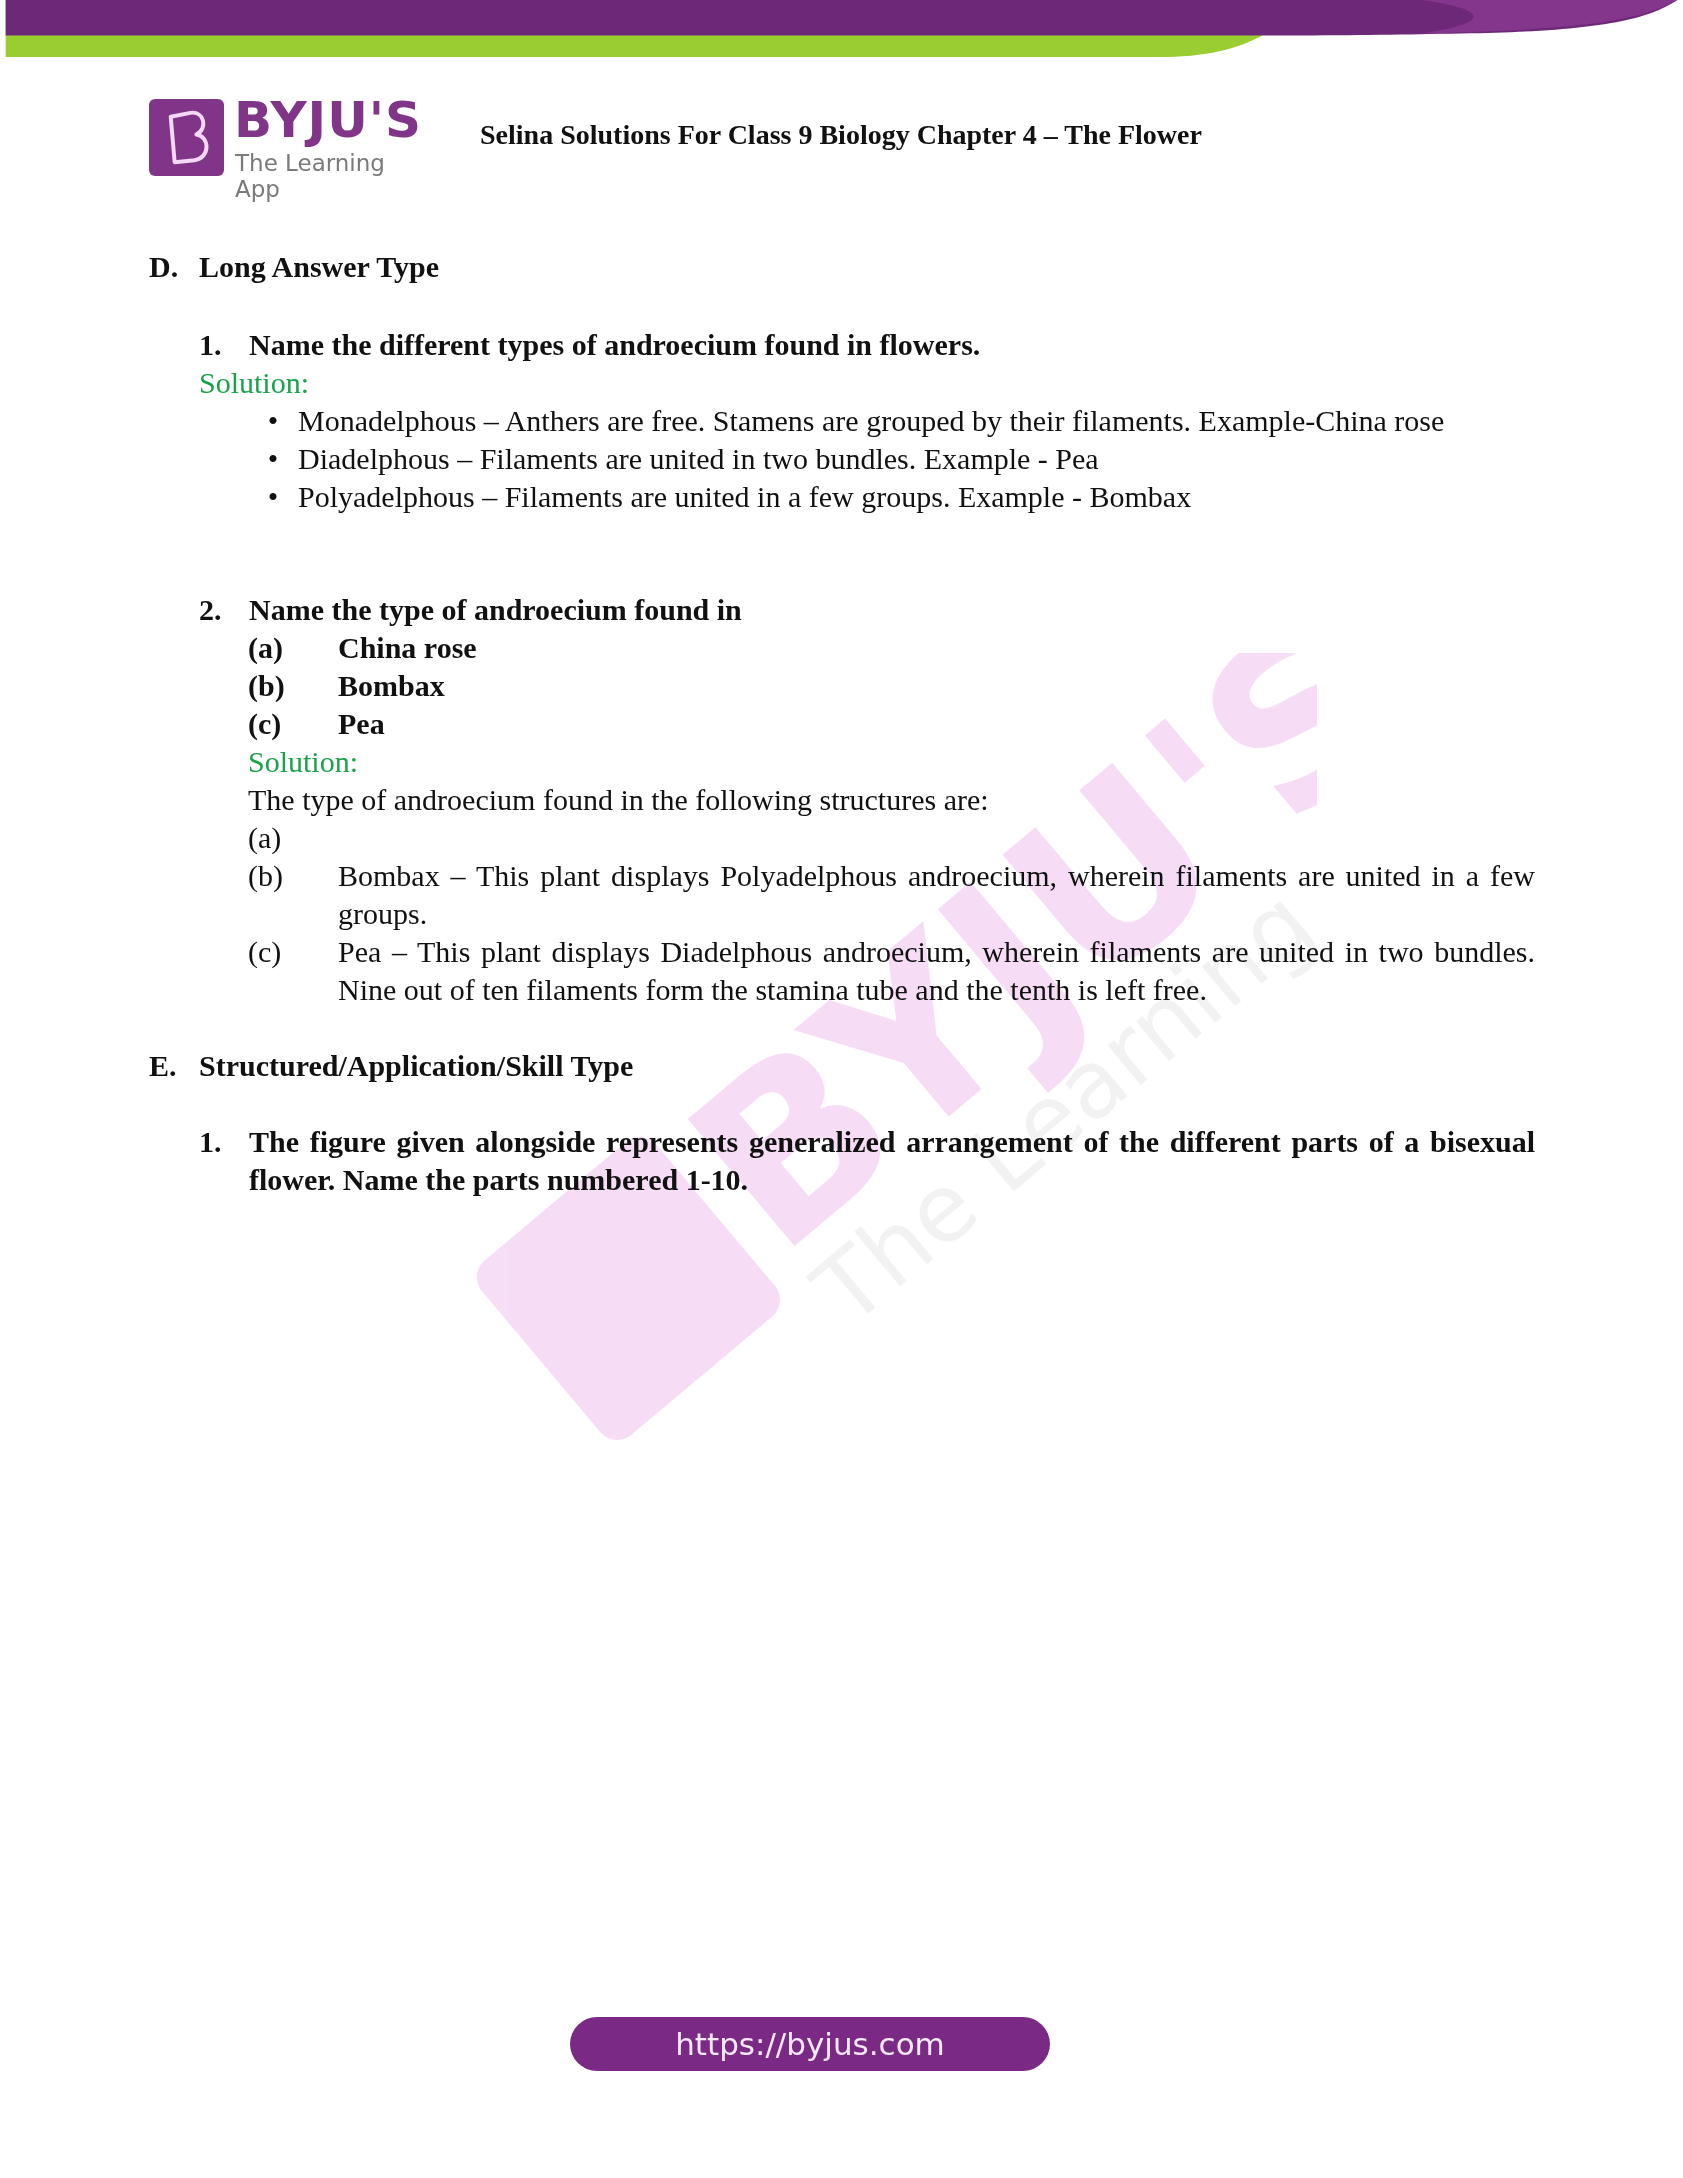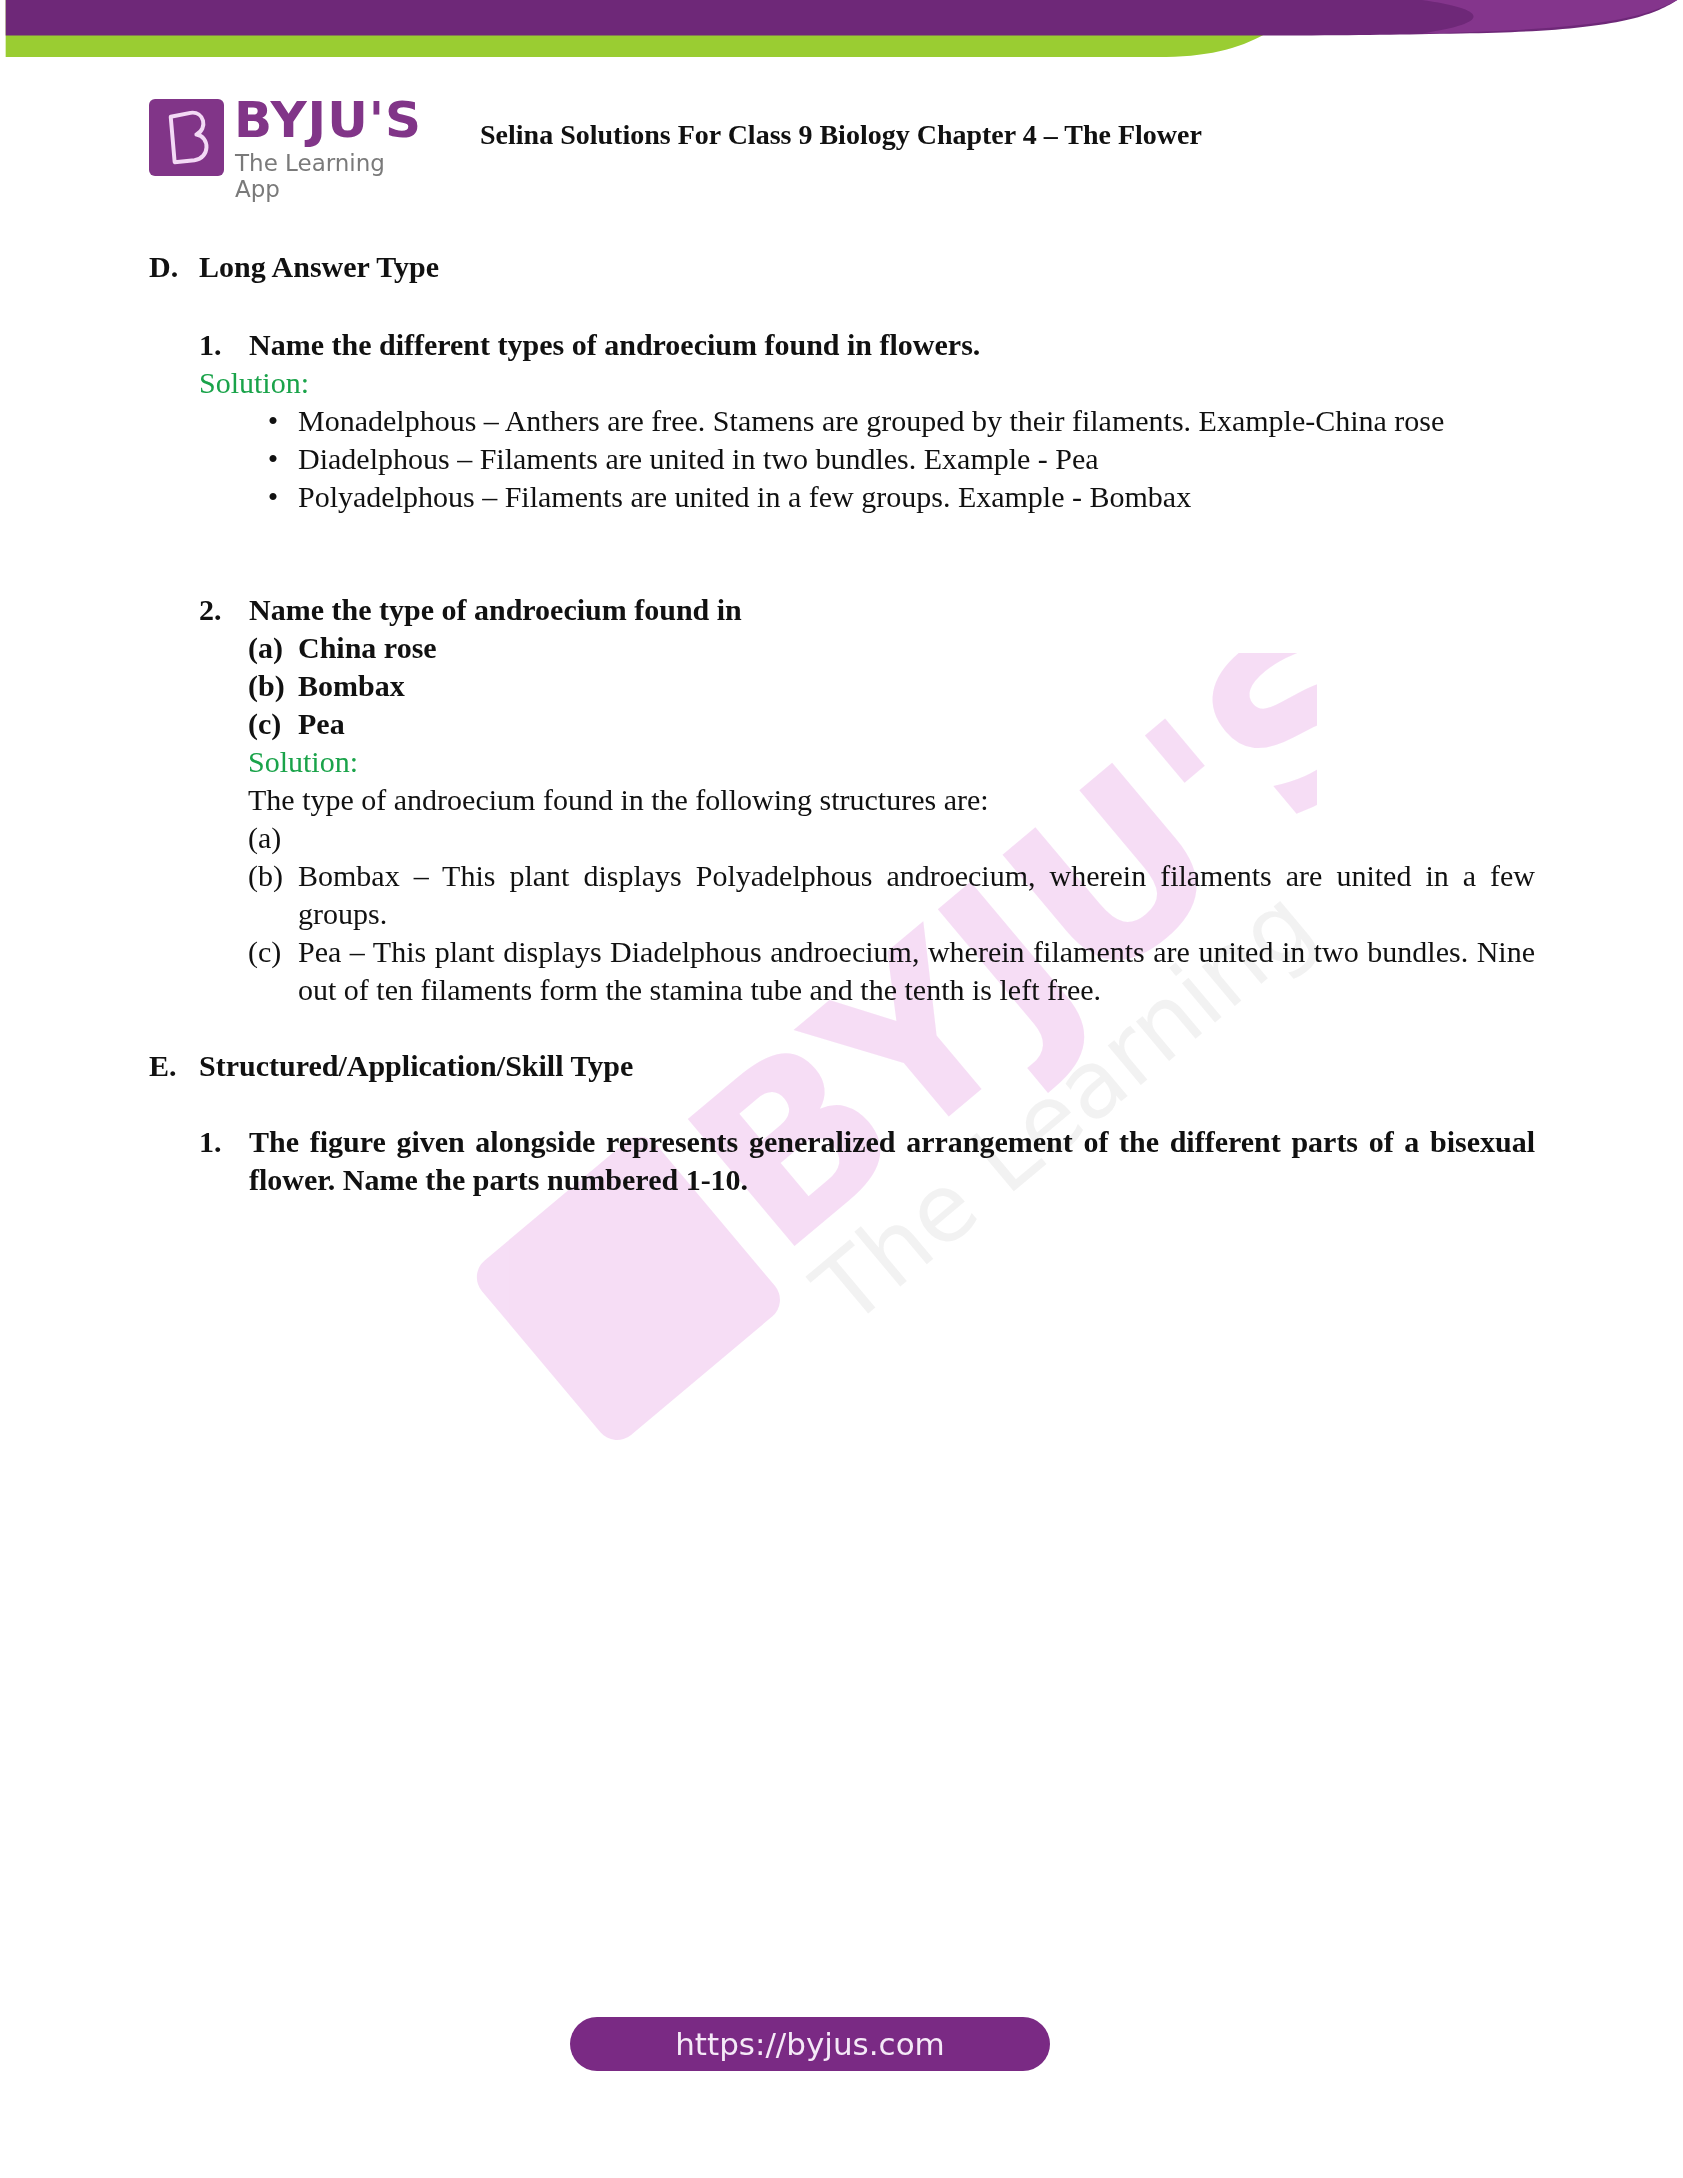--- a/index.html
+++ b/index.html
@@ -32,21 +32,21 @@
     .q-text { flex: 1; text-align: justify; padding-right: 0; }
     .sol { color: #1aa34a; }
     .indent1 { padding-left: 50px; }
     .indent2 { padding-left: 99px; }
     ul.bullets { list-style: none; margin: 0; padding: 0 0 0 99px; }
     ul.bullets li { display: flex; }
     .bullet { width: 50px; flex: none; text-align: center; }
     .bullet-text { flex: 1; text-align: justify; }
     .sub { display: flex; padding-left: 99px; }
     .sub-mark { width: 50px; flex: none; }
-    .sub-text { flex: 1; text-align: justify; }
+    .sub-text { flex: 1; text-align: justify; margin-left: 40px; }
     .sub-bold { font-weight: bold; }
 
     
     .url-pill { position: absolute; left: 570px; top: 2017px; width: 480px; height: 54px; background: #7a2a84;
                 border-radius: 28px; display: flex; align-items: center; justify-content: center;
                 color: #f5e9f7; font-family: "DejaVu Sans", sans-serif; font-size: 31px; }
   </style>
 </head>
 <body>
 

